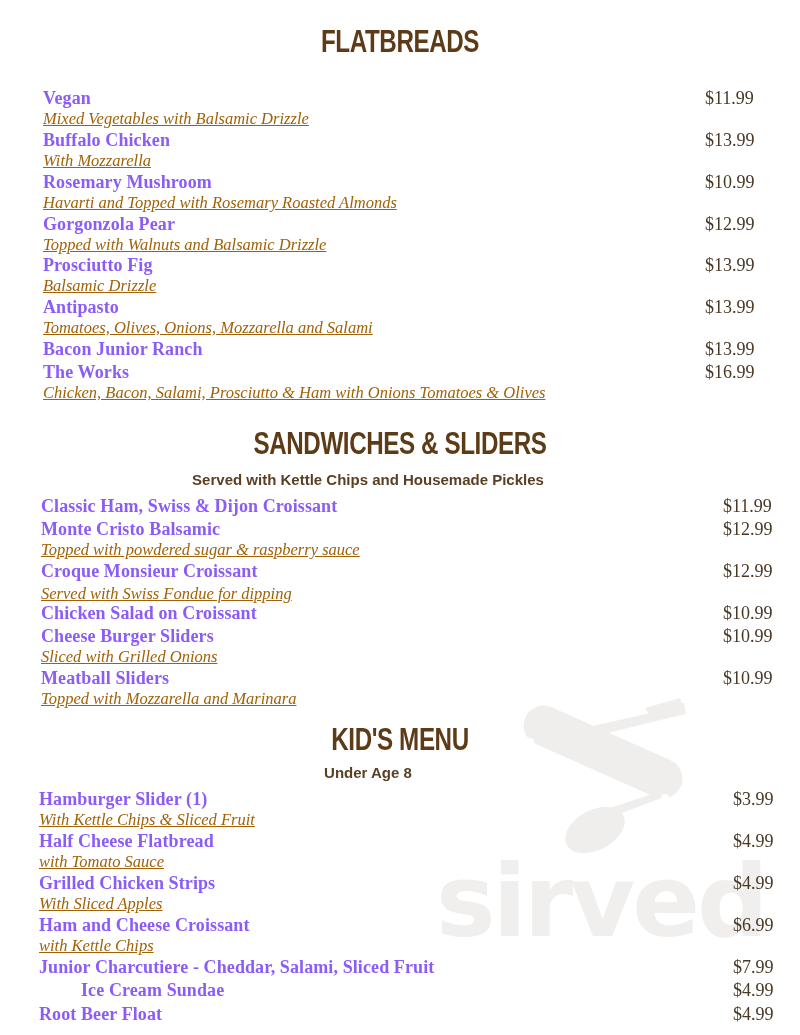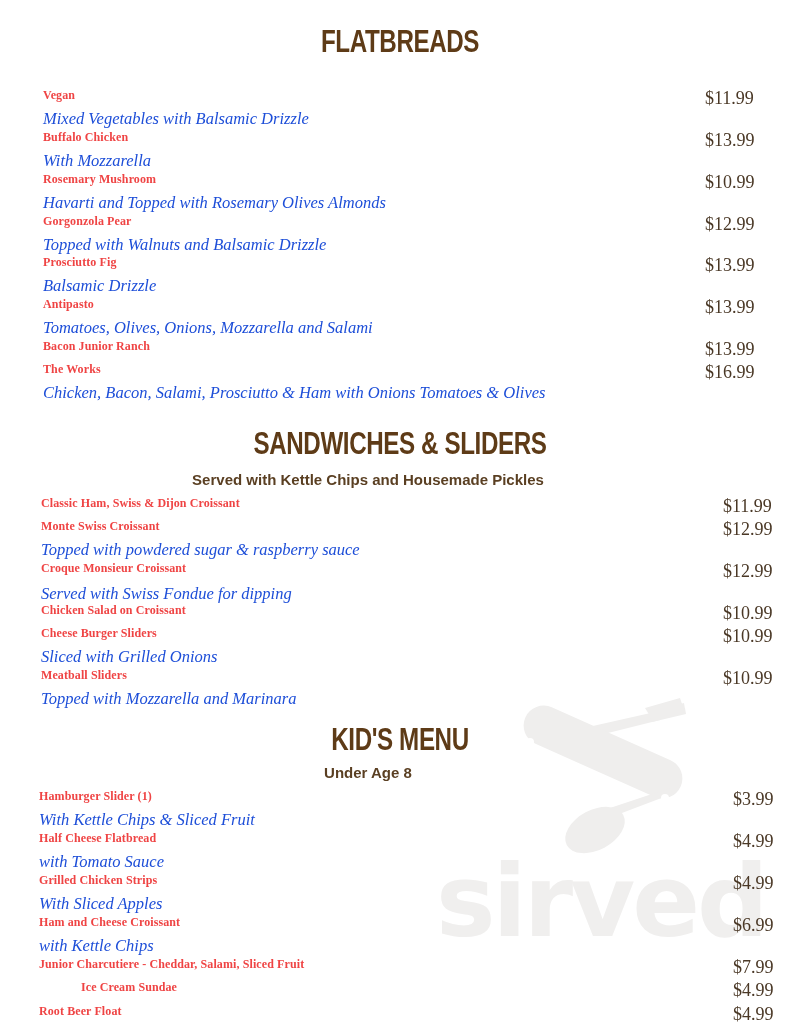--- a/index.html
+++ b/index.html
@@ -12,26 +12,26 @@
   }
   .subhead {
     position: absolute; left: 0; width: 736px; text-align: center;
     font-family: "Liberation Sans", sans-serif; font-weight: bold;
     font-size: 15px; color: #5a3f22;
   }
   .item { position: absolute; width: 800px; }
   .name {
     position: absolute; white-space: nowrap;
     font-family: "Liberation Serif", serif; font-weight: bold;
-    font-size: 12px; color: #ef4444; letter-spacing: 0.1px;
+    font-size: 18px; color: #8b5cf6; letter-spacing: 0.1px;
   }
   .desc {
     position: absolute; white-space: nowrap;
     font-family: "Liberation Serif", serif; font-style: italic;
-    font-size: 16.5px; color: #1d4ed8;
+    font-size: 16.5px; color: #a16207; text-decoration: underline;
   }
   .price {
     position: absolute; white-space: nowrap;
     font-family: "Liberation Serif", serif;
     font-size: 18px; color: #4a3826;
   }
   .watermark { position: absolute; pointer-events: none; }
   .wm-text {
     position: absolute; left: 436px; top: 852px;
     font-family: "DejaVu Sans", sans-serif; font-weight: bold;
@@ -64,21 +64,21 @@
   <span class="desc" style="left:43px;top:21px;">Mixed Vegetables with Balsamic Drizzle</span>
 </div>
 <div class="item" style="top:130px;">
   <span class="name" style="left:43px;top:0;">Buffalo Chicken</span>
   <span class="price" style="left:705px;top:0;">$13.99</span>
   <span class="desc" style="left:43px;top:21px;">With Mozzarella</span>
 </div>
 <div class="item" style="top:172px;">
   <span class="name" style="left:43px;top:0;">Rosemary Mushroom</span>
   <span class="price" style="left:705px;top:0;">$10.99</span>
-  <span class="desc" style="left:43px;top:21px;">Havarti and Topped with Rosemary Olives Almonds</span>
+  <span class="desc" style="left:43px;top:21px;">Havarti and Topped with Rosemary Roasted Almonds</span>
 </div>
 <div class="item" style="top:214px;">
   <span class="name" style="left:43px;top:0;">Gorgonzola Pear</span>
   <span class="price" style="left:705px;top:0;">$12.99</span>
   <span class="desc" style="left:43px;top:21px;">Topped with Walnuts and Balsamic Drizzle</span>
 </div>
 <div class="item" style="top:255px;">
   <span class="name" style="left:43px;top:0;">Prosciutto Fig</span>
   <span class="price" style="left:705px;top:0;">$13.99</span>
   <span class="desc" style="left:43px;top:21px;">Balsamic Drizzle</span>
@@ -99,21 +99,21 @@
 </div>
 
 <div class="heading" style="top:426px;font-size:31px;">SANDWICHES &amp; SLIDERS</div>
 <div class="subhead" style="top:471px;">Served with Kettle Chips and Housemade Pickles</div>
 
 <div class="item" style="top:496px;">
   <span class="name" style="left:41px;top:0;">Classic Ham, Swiss &amp; Dijon Croissant</span>
   <span class="price" style="left:723px;top:0;">$11.99</span>
 </div>
 <div class="item" style="top:519px;">
-  <span class="name" style="left:41px;top:0;">Monte Swiss Croissant</span>
+  <span class="name" style="left:41px;top:0;">Monte Cristo Balsamic</span>
   <span class="price" style="left:723px;top:0;">$12.99</span>
   <span class="desc" style="left:41px;top:21px;">Topped with powdered sugar &amp; raspberry sauce</span>
 </div>
 <div class="item" style="top:561px;">
   <span class="name" style="left:41px;top:0;">Croque Monsieur Croissant</span>
   <span class="price" style="left:723px;top:0;">$12.99</span>
   <span class="desc" style="left:41px;top:23px;">Served with Swiss Fondue for dipping</span>
 </div>
 <div class="item" style="top:603px;">
   <span class="name" style="left:41px;top:0;">Chicken Salad on Croissant</span>

